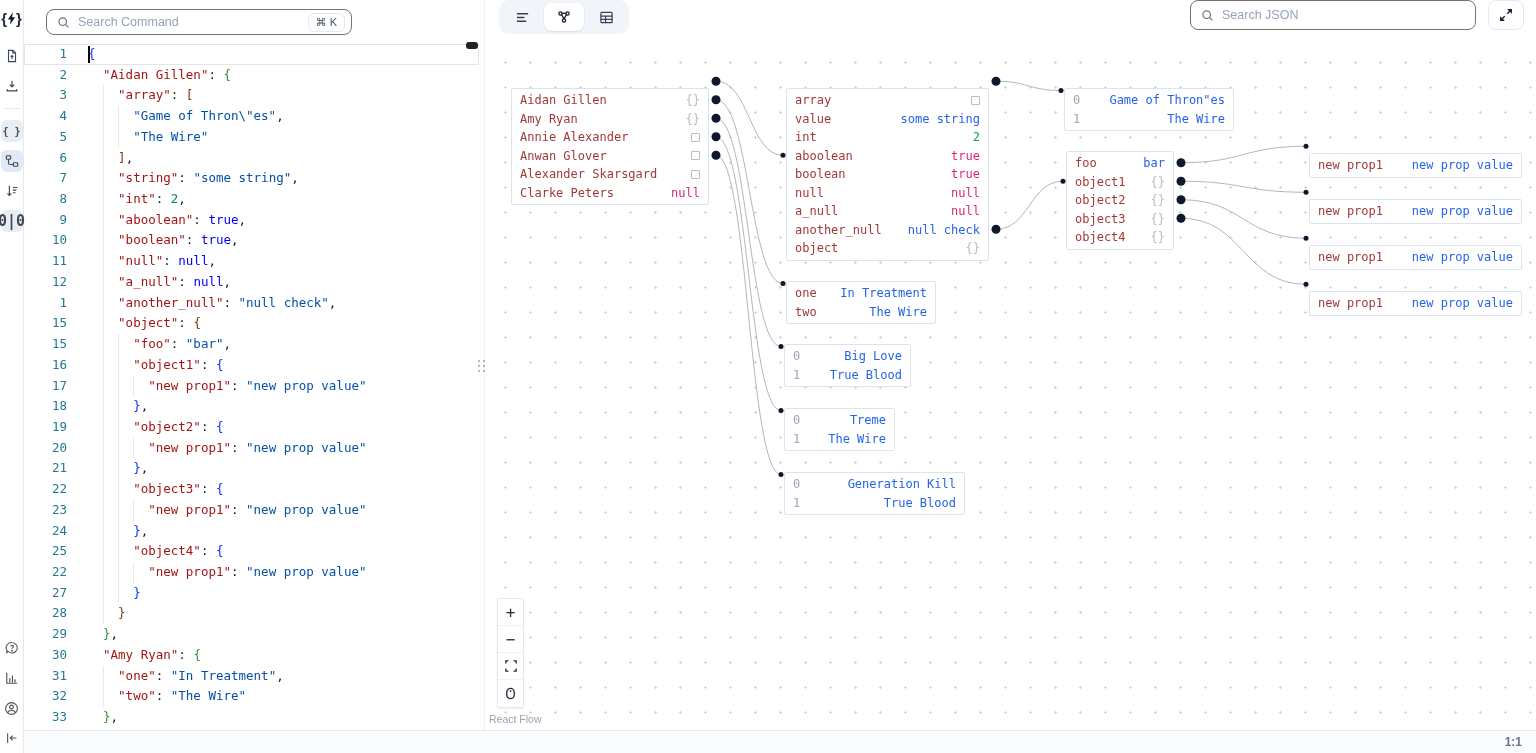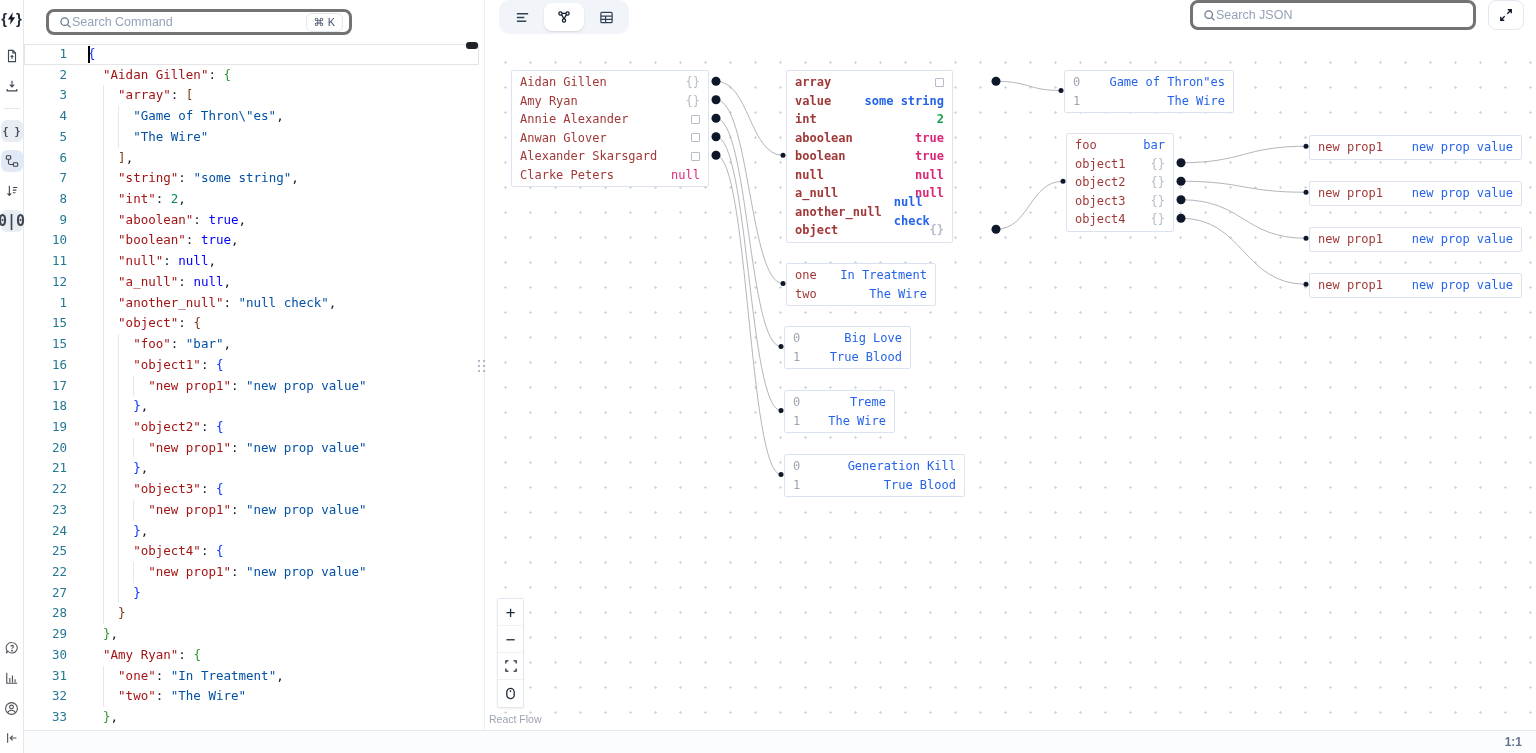--- a/index.html
+++ b/index.html
@@ -16,21 +16,21 @@
               align-items:center; justify-content:center; color:#3f4752; cursor:pointer; }
   .rail-btn.active { background:#e8edf3; }
   .rail-btn.active-blue { background:#e2e9f6; }
   .rail hr { width:16px; border:none; border-top:1px solid #e5e7eb; margin:7px 0; }
   .rail .spacer { flex:1; }
   .glyph { font-size:10px; font-weight:700; font-family:"DejaVu Sans Mono",monospace; }
 
   
   .editor-panel { position:absolute; left:24px; top:0; width:455px; bottom:23px; background:#fff; overflow:hidden; }
   .cmd-bar { height:44px; display:flex; align-items:center; padding-left:22px; }
-  .search-box { display:flex; align-items:center; gap:0; border:3px solid #737373; border-radius:8px;
+  .search-box { display:flex; align-items:center; gap:8px; border:1px solid #737373; border-radius:8px;
                 height:26px; padding:0 6px 0 10px; width:306px; background:#fff; }
   .search-box input { border:none; outline:none; flex:1; font-size:12.5px; color:#334155;
                       font-family:"Liberation Sans",sans-serif; background:transparent; }
   .search-box input::placeholder { color:#94a3b8; }
   kbd.shortcut { border:1px solid #e2e8f0; border-radius:6px; font-size:11px; color:#475569;
                  padding:2px 7px; background:#fff; font-family:"Liberation Sans",sans-serif; white-space:nowrap; }
 
   .code-area { position:absolute; left:0; right:0; top:44px; bottom:0; overflow:hidden;
                font-family:"DejaVu Sans Mono",monospace; font-size:12.5px; }
   .eline { position:relative; height:20.72px; line-height:20.72px; white-space:pre; }
@@ -59,21 +59,21 @@
   .vs-btn.active { background:#fff; box-shadow:0 1px 2px rgba(15,23,42,.12); }
   .toolbar-right { margin-left:auto; display:flex; align-items:center; gap:12px; }
   .search-box.json { width:286px; height:30px; }
   .expand-btn { width:36px; height:30px; border:1px solid #e2e8f0; border-radius:8px; background:#fff;
                 display:flex; align-items:center; justify-content:center; color:#0f172a; cursor:pointer; }
 
   .canvas { position:absolute; left:0; right:0; top:44px; bottom:0; overflow:hidden;
             background-image:radial-gradient(#d3d6dc 1px, transparent 1.1px);
             background-size:25px 25px; background-position:8px 6px; }
   #edges { position:absolute; left:0; top:0; }
-  #nodes { position:absolute; left:0; top:0; width:100%; height:100%; }
+  #nodes { position:absolute; left:0; top:18px; width:100%; height:100%; }
 
   .gnode { position:absolute; background:#fff; border:1px solid #dbe2f0; border-radius:2px;
            padding:2px 0; font-family:"DejaVu Sans Mono",monospace; font-size:12px; cursor:pointer; }
   .grow { height:18.5px; line-height:18.5px; padding:0 8px; display:flex; align-items:center; }
   .gk.key { color:#a13939; } .gk.idx { color:#9ca3af; }
   .gv { margin-left:auto; padding-left:12px; }
   .gv.str{color:#2563eb;} .gv.num{color:#16a34a;} .gv.bool{color:#db2777;} .gv.null{color:#db2777;}
   .gicon { margin-left:auto; color:#b6bcc8; }
   .gicon.sq { width:9px; height:9px; border:1.5px solid #b6bcc8; border-radius:1px; }
   .gicon.br { font-size:12px; }
@@ -316,21 +316,21 @@
           </div>
           <div class="grow">
             <span class="gk key">Alexander Skarsgard</span>
             <span class="gicon sq"></span>
           </div>
           <div class="grow">
             <span class="gk key">Clarke Peters</span>
             <span class="gv null">null</span>
           </div>
         </div>
-        <div class="gnode" style="left: 301px; top: 26px; width: 167px; font-weight: bold;">
+        <div class="gnode" style="left: 301px; top: 26px; width: 203px;">
           <div class="grow">
             <span class="gk key">array</span>
             <span class="gicon sq"></span>
           </div>
           <div class="grow">
             <span class="gk key">value</span>
             <span class="gv str">some string</span>
           </div>
           <div class="grow">
             <span class="gk key">int</span>

